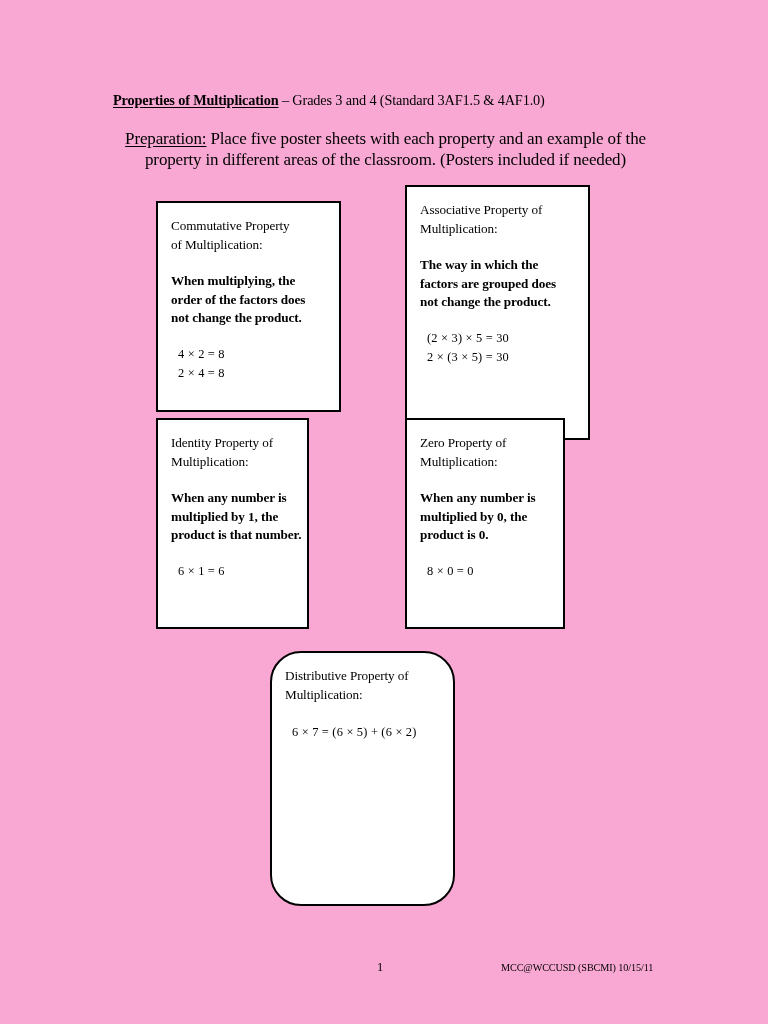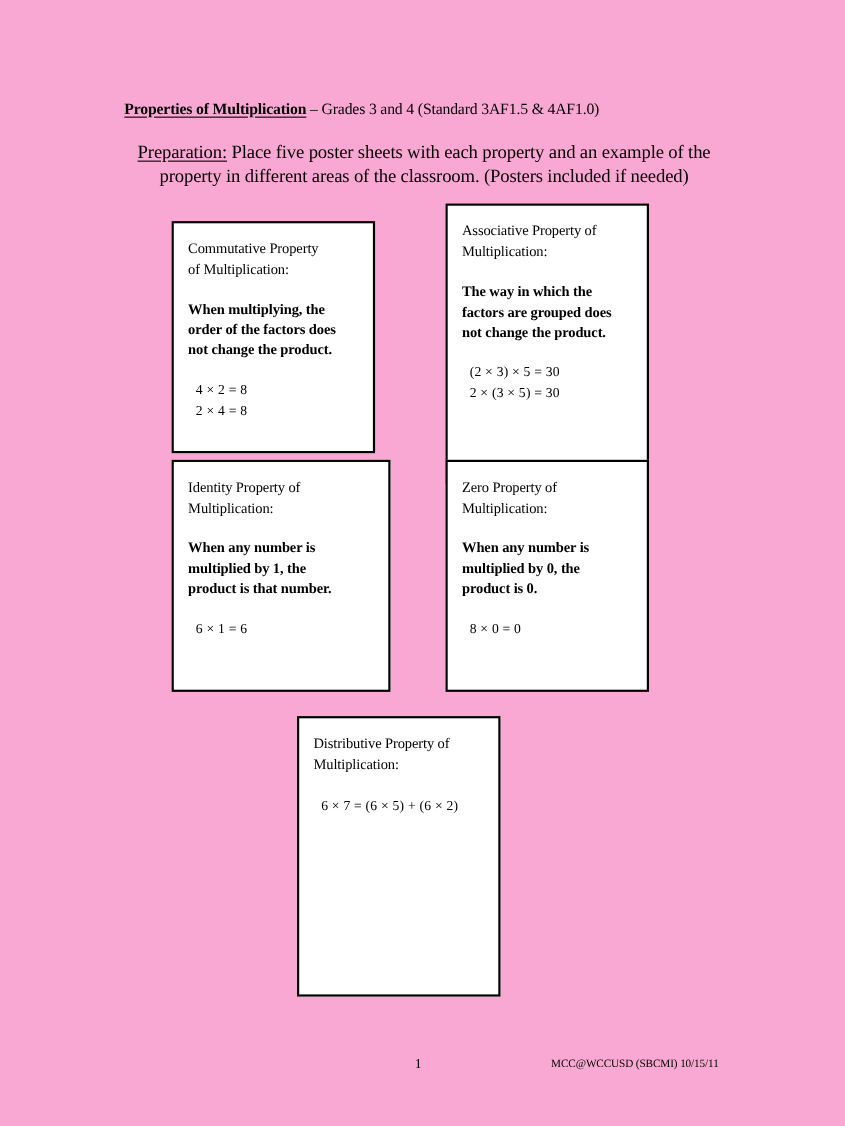--- a/index.html
+++ b/index.html
@@ -95,23 +95,23 @@
   .eq {
     font-size: 12.4px;
     line-height: 19px;
     letter-spacing: 0.2px;
     white-space: nowrap;
   }
 
   
   #box-commutative  { left: 156px; top: 201px;  width: 185px; height: 211px; }
   #box-associative  { left: 405px; top: 185px;  width: 185px; height: 255px; }
-  #box-identity     { left: 156px; top: 418px;  width: 199px; height: 211px; }
-  #box-zero         { left: 405px; top: 418px;  width: 185px; height: 211px; }
-  #box-distributive { left: 270px; top: 651px;  width: 185px; height: 255px; }
+  #box-identity     { left: 156px; top: 418px;  width: 153px; height: 211px; }
+  #box-zero         { left: 405px; top: 418px;  width: 160px; height: 211px; }
+  #box-distributive { left: 270px; top: 651px;  width: 185px; height: 255px; border-radius: 31px; }
 
   #box-distributive .box-eqs { margin-top: 19px; padding-left: 7px; }
 
   
   .footer {
     position: absolute;
     left: 0;
     top: 960px;
     width: 768px;
     height: 24px;

